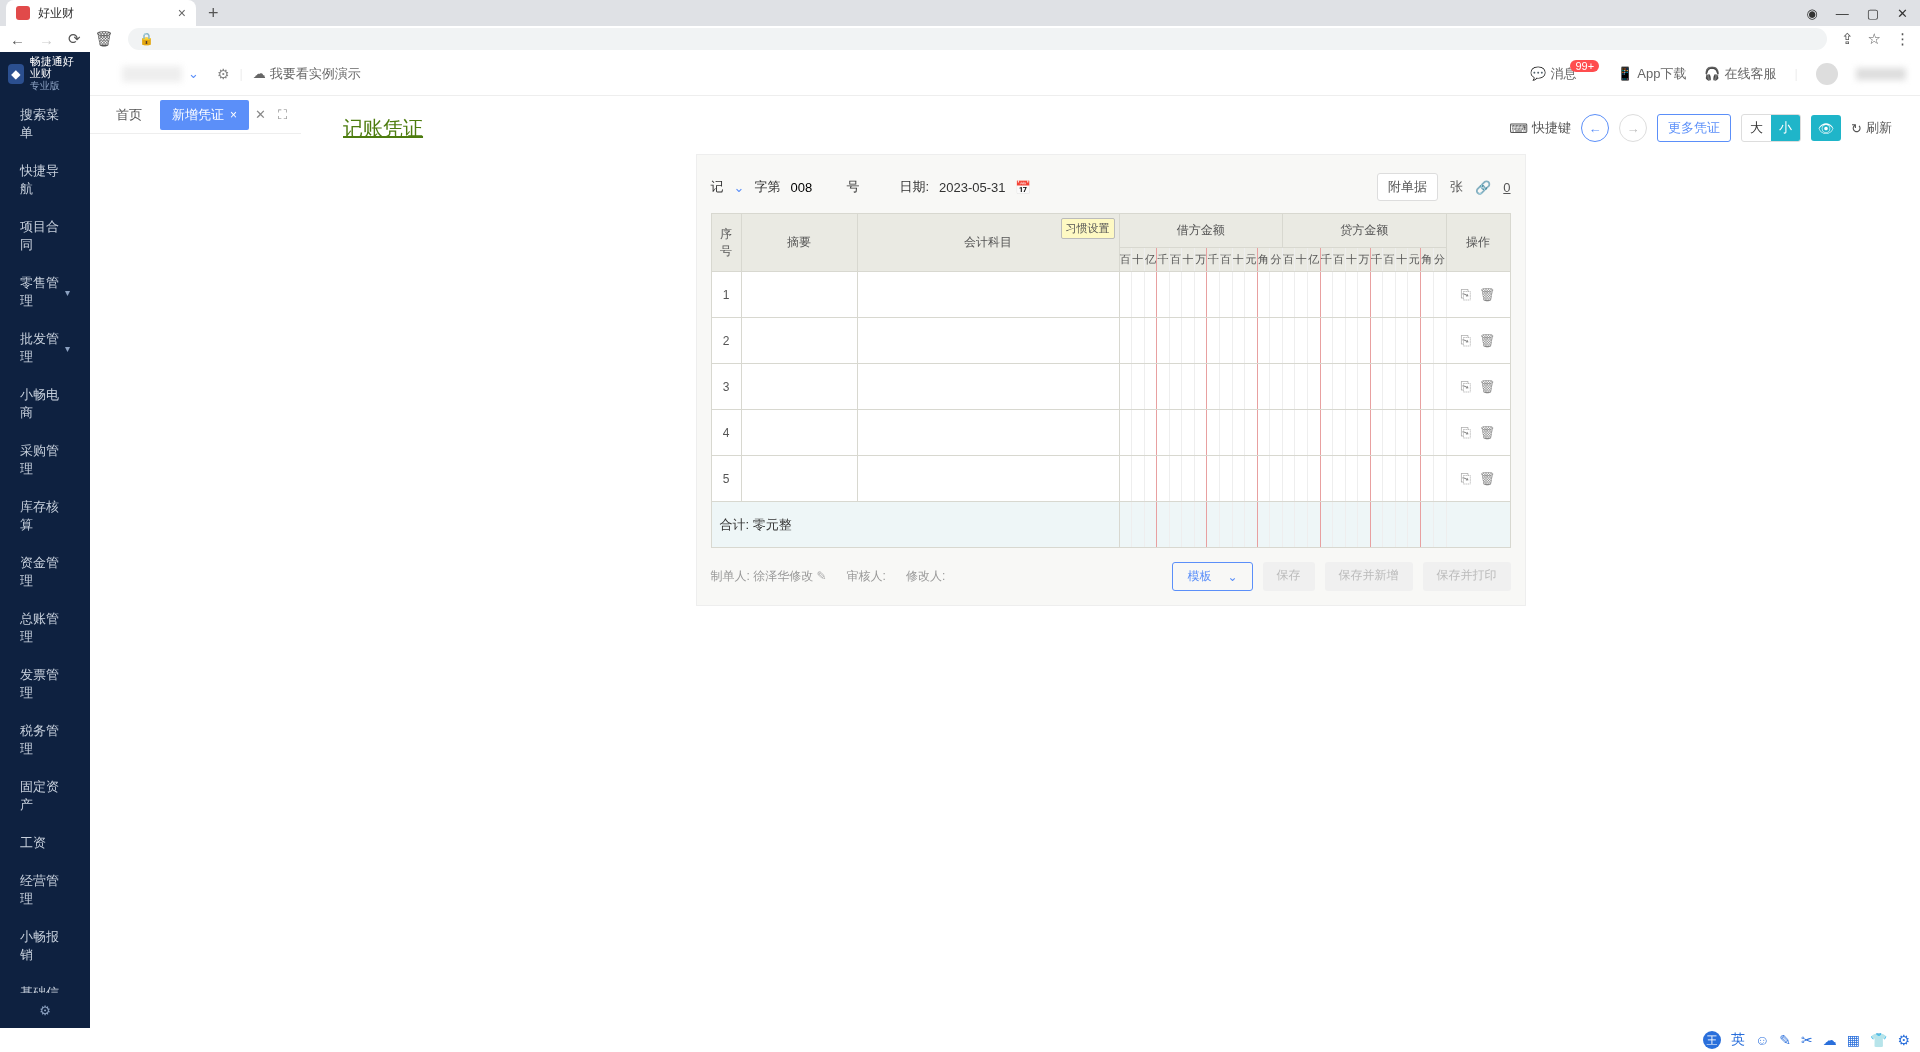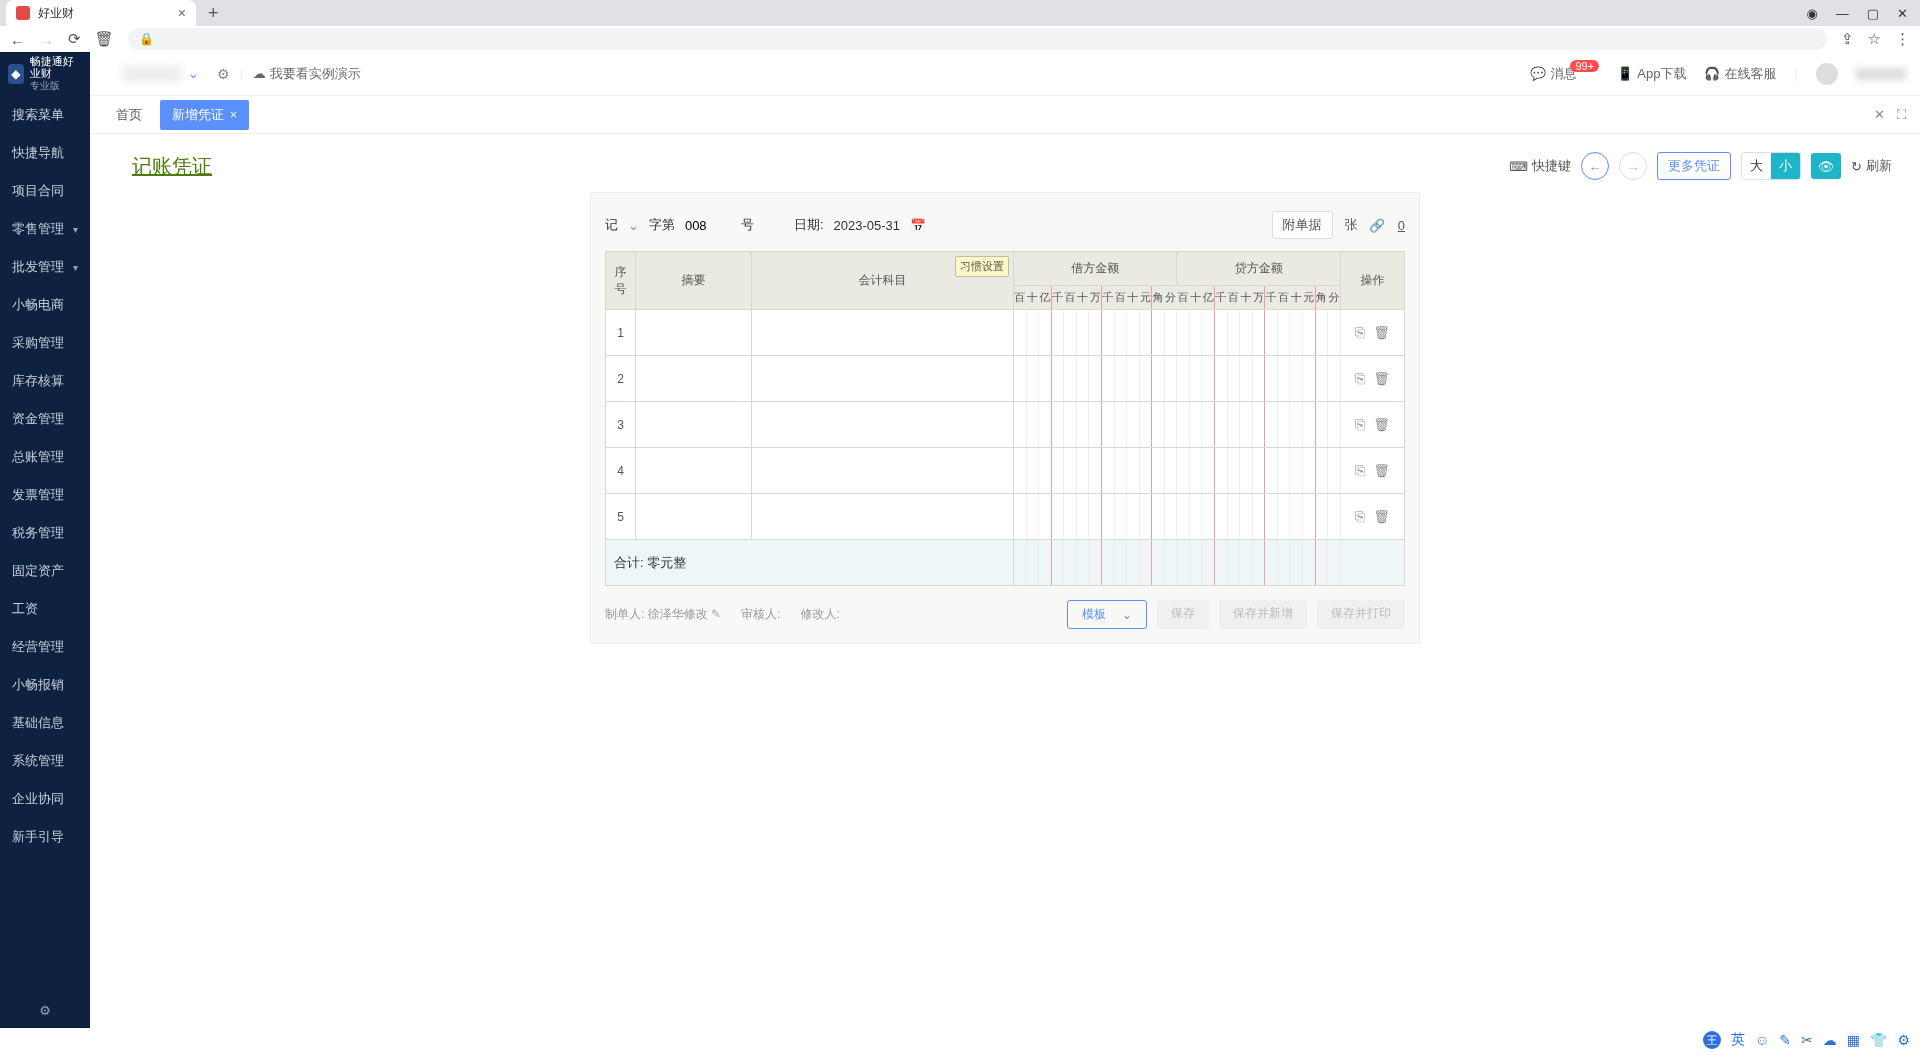--- a/index.html
+++ b/index.html
@@ -32,26 +32,26 @@
 .avatar-name { filter:blur(3px); width:50px; height:12px; background:#ddd; }
 
 
 .app-body { display:flex; height:calc(100vh - 52px - 44px - 24px); }
 .sidebar { width:90px; background:#0e2140; color:#c7d0dc; display:flex; flex-direction:column; font-size:13px; }
 .brand-box { height:44px; background:#0e2140; display:flex; align-items:center; padding:0 8px; gap:6px; position:absolute; top:52px; left:0; width:90px; }
 .brand-logo { width:20px; height:20px; background:#2b4f8f; border-radius:4px; display:flex; align-items:center; justify-content:center; color:#fff; font-size:12px; }
 .brand-text { font-size:11px; color:#fff; line-height:1.1; }
 .brand-sub { font-size:10px; color:#8ba1c1; }
 .menu { margin-top:0; flex:1; overflow-y:auto; }
-.menu-item { padding:10px 12px; cursor:pointer; display:flex; justify-content:space-between; align-items:center; }
+.menu-item { padding:10px 20px; cursor:pointer; display:flex; justify-content:space-between; align-items:center; }
 .chev { font-size:10px; color:#8ba1c1; }
 .sidebar-bottom { padding:10px; text-align:center; color:#8ba1c1; cursor:pointer; }
 
 
-.content-col { flex:1; display:flex; flex-direction:column; background:#fff; }
+.content-col { flex:1; display:flex; flex-direction:row; background:#fff; }
 .page-tabs { height:38px; display:flex; align-items:center; padding:0 14px; gap:6px; border-bottom:1px solid #eee; }
 .ptab { padding:6px 12px; font-size:13px; cursor:pointer; color:#555; }
 .ptab.active { background:#5b8ff9; color:#fff; border-radius:2px; display:flex; align-items:center; gap:6px; }
 .ptab .x { font-size:12px; }
 .page-tabs-right { margin-left:auto; display:flex; align-items:center; gap:12px; color:#888; }
 
 
 .page { flex:1; padding:18px 28px; overflow:auto; background:#fff; }
 .page-head { display:flex; align-items:center; margin-bottom:12px; }
 .page-title { font-size:20px; color:#4d7c0f; font-weight:500; margin-left:14px;text-decoration:underline; }

